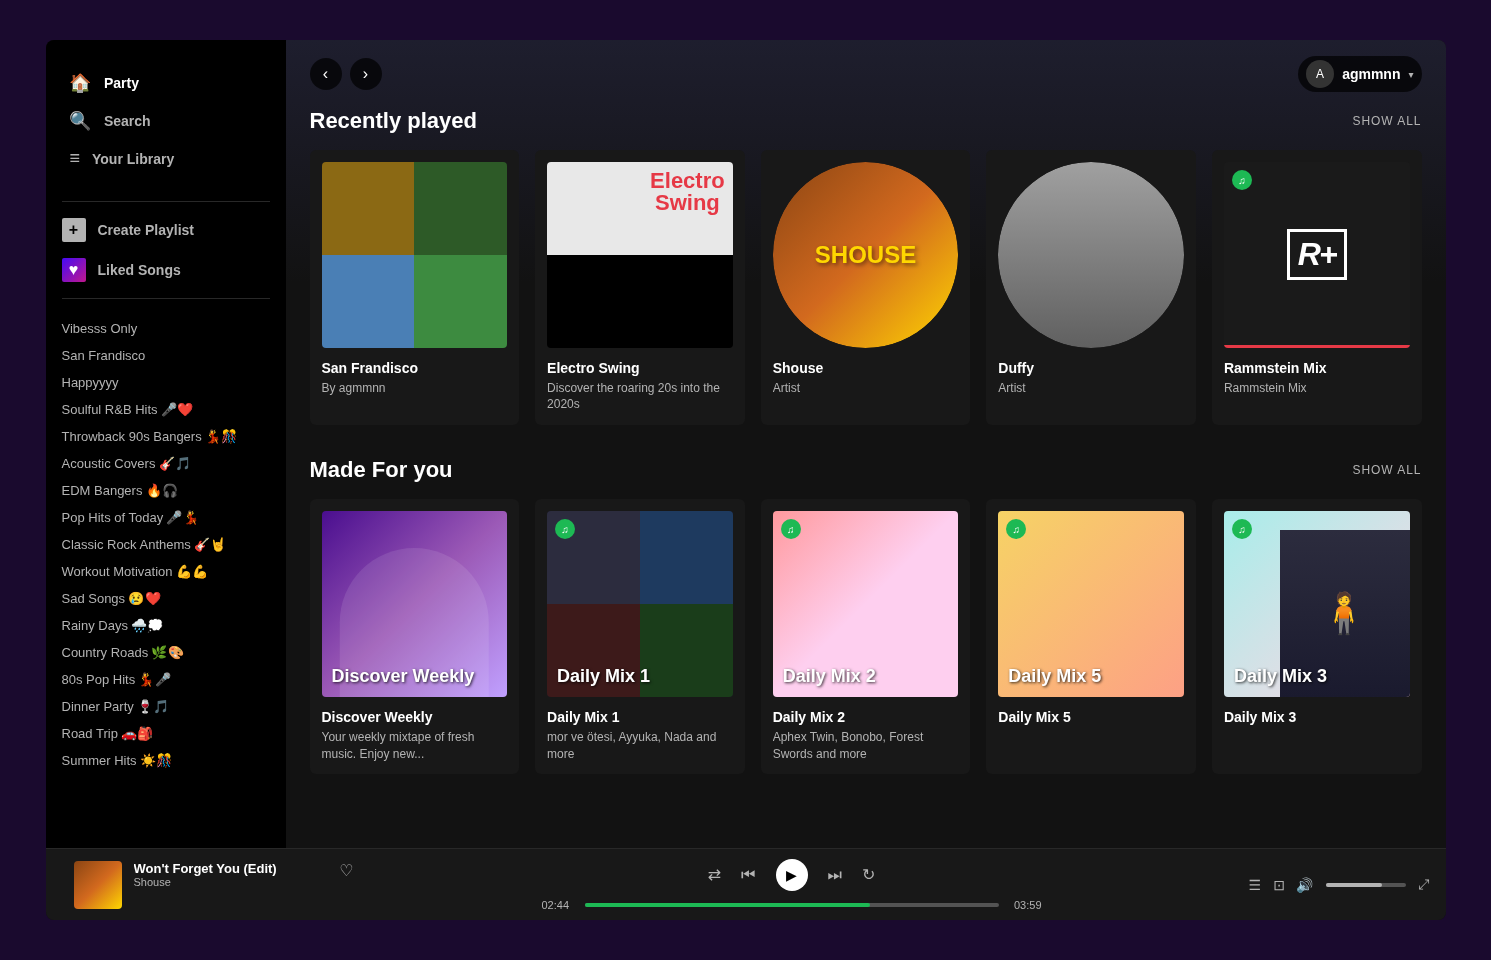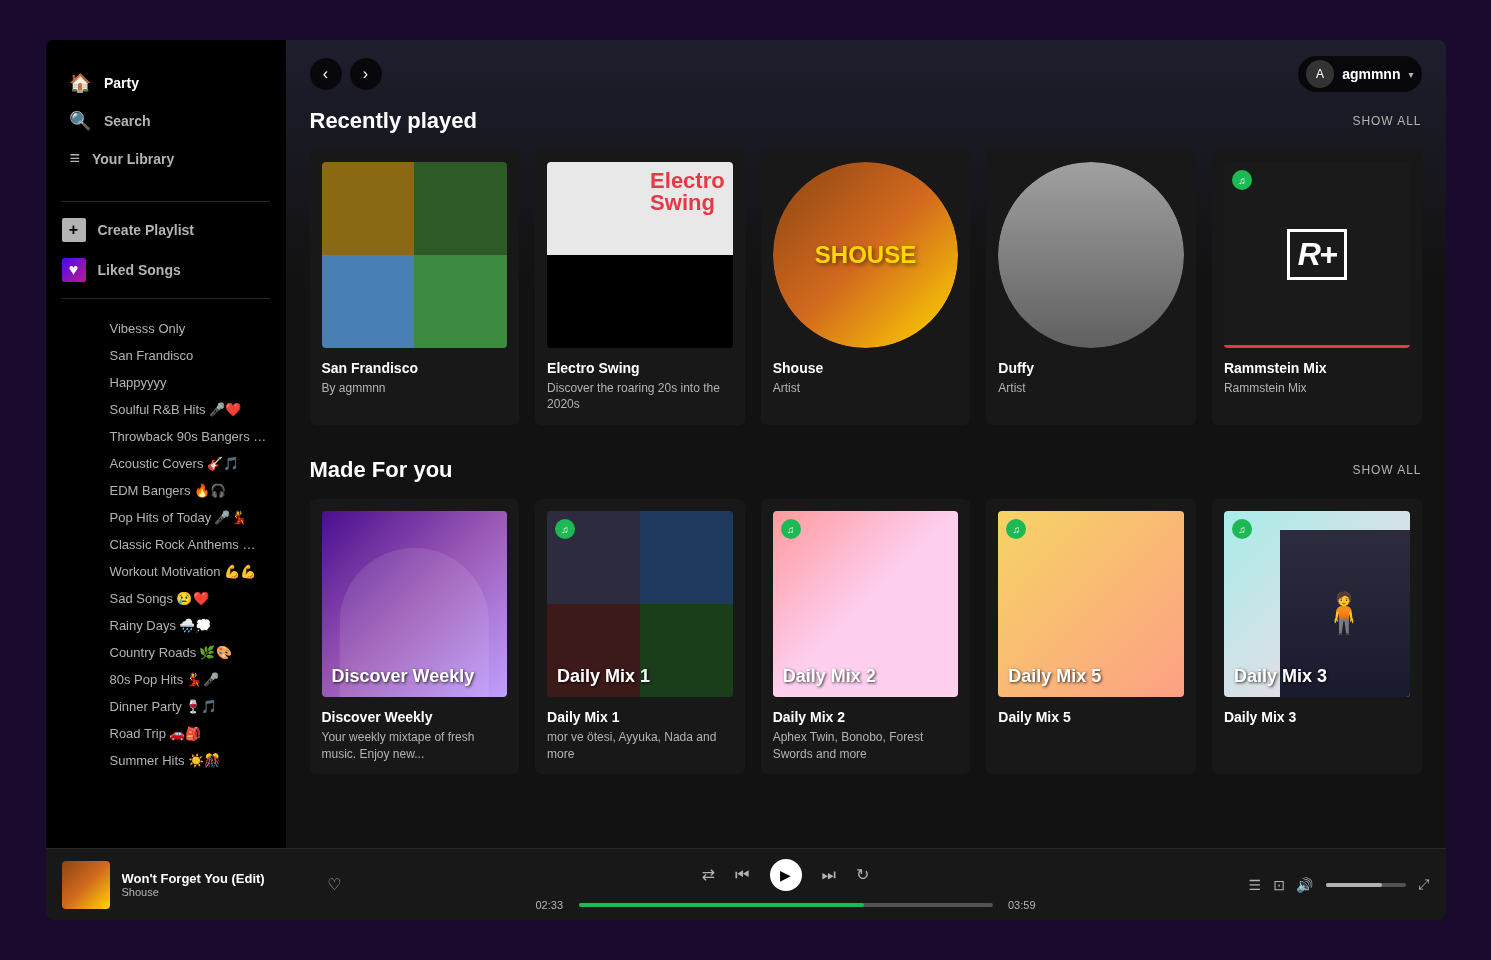--- a/index.html
+++ b/index.html
@@ -76,21 +76,20 @@
       display: flex;
       align-items: center;
       justify-content: center;
       font-size: 16px;
     }
     .action-icon.plus { background: #b3b3b3; color: #000; }
     .action-icon.heart { background: linear-gradient(135deg, #450af5, #c0188c); color: #fff; }
     .playlist-section {
       padding: 8px 0;
       flex: 1;
-      margin-left: 48px;
     }
     .playlist-item {
       padding: 6px 16px;
       font-size: 13px;
       color: #b3b3b3;
       cursor: pointer;
       white-space: nowrap;
       overflow: hidden;
       text-overflow: ellipsis;
     }
@@ -243,21 +242,21 @@
       background: #e8e8e8;
     }
     .art-electroswing-text {
       position: absolute;
       top: 8px;
       right: 8px;
       font-size: 22px;
       font-weight: 900;
       color: #e63946;
       line-height: 1;
-      text-align: left;
+      text-align: center;
       z-index: 2;
     }
     .art-shouse {
       width: 100%;
       height: 100%;
       background: linear-gradient(135deg, #8B4513, #D2691E, #FFD700);
       display: flex;
       align-items: center;
       justify-content: center;
     }
@@ -343,23 +342,24 @@
       background: #181818;
       border-top: 1px solid #282828;
       display: flex;
       align-items: center;
       padding: 0 16px;
       gap: 16px;
       flex-shrink: 0;
     }
     .now-playing-left {
       display: flex;
-      align-items: center;
+      align-items: flex-start;
       gap: 12px;
       width: 280px;
+      margin-left: 12px;
     }
     .track-thumbnail {
       width: 48px;
       height: 48px;
       border-radius: 4px;
       background: #333;
       flex-shrink: 0;
       overflow: hidden;
       display: flex;
       align-items: center;
@@ -720,21 +720,21 @@
 
     <div class="player-center">
       <div class="player-controls">
         <button class="ctrl-btn">⇄</button>
         <button class="ctrl-btn">⏮</button>
         <button class="play-btn">▶</button>
         <button class="ctrl-btn">⏭</button>
         <button class="ctrl-btn">↻</button>
       </div>
       <div class="progress-bar-container">
-        <span class="time-label">02:33</span>
+        <span class="time-label">02:44</span>
         <div class="progress-track">
           <div class="progress-fill" style="width: 68.9%;"></div>
         </div>
         <span class="time-label right">03:59</span>
       </div>
     </div>
 
     <div class="now-playing-right">
       <button class="right-btn">☰</button>
       <button class="right-btn">⊡</button>

